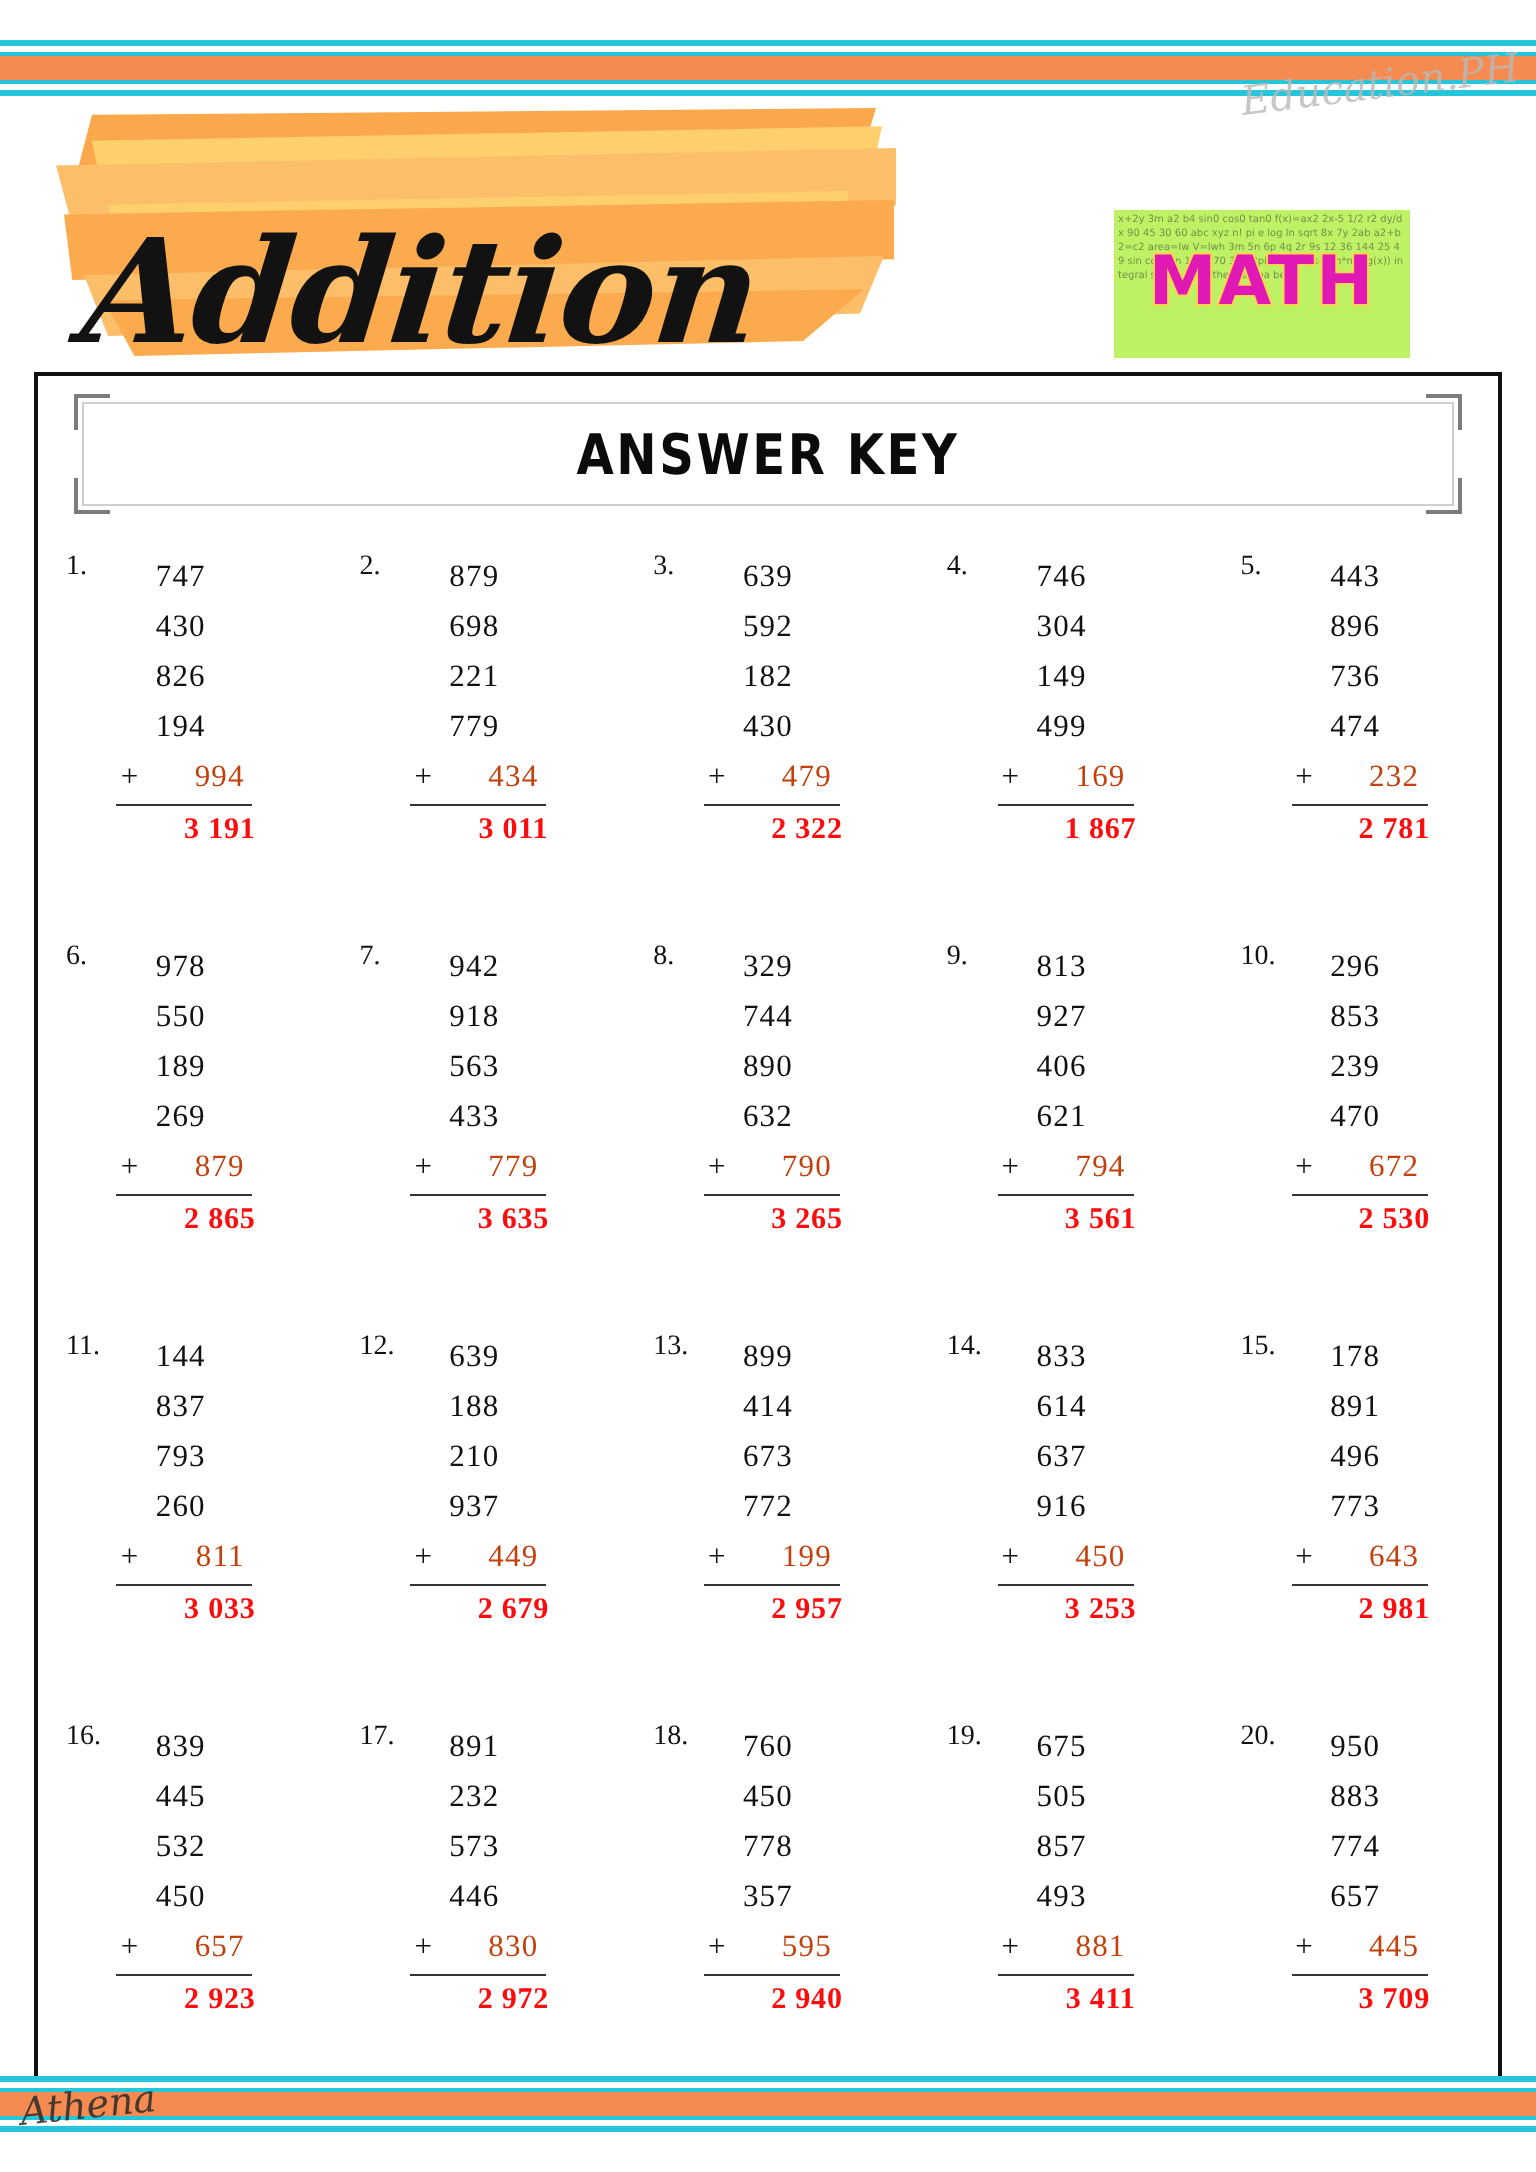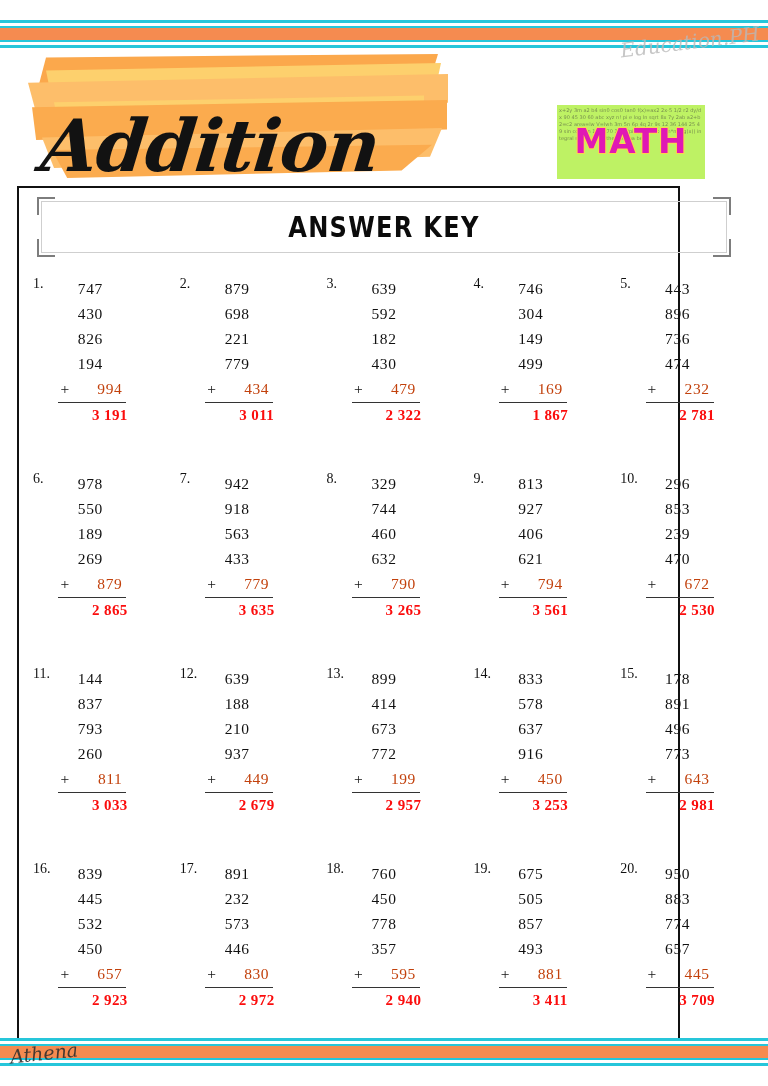--- a/index.html
+++ b/index.html
@@ -90,21 +90,21 @@
     position:absolute;left:10px;top:1042px;
     font-family:"DejaVu Serif", serif;font-style:italic;
     font-size:19px;color:#2b2b2b;opacity:.85;
     transform:rotate(-6deg);white-space:nowrap;
     z-index:6;
   }
 
   
   .sheet{
     position:absolute;left:17px;top:186px;
-    width:663px;height:854px;
+    width:734px;height:854px;
     border:2px solid #111111;
     background:#ffffff;
     box-sizing:border-box;
   }
 
   
   .keybox{
     position:absolute;left:22px;top:13px;
     width:686px;height:52px;
     border:1px solid #cfcfcf;
@@ -315,21 +315,21 @@
             <span class="num">779</span>
           </div>
           <div class="answer">3 635</div>
         </div>
       </div>
       <div class="prob">
         <span class="idx">8.</span>
         <div class="stack">
           <div class="row">329</div>
           <div class="row">744</div>
-          <div class="row">460</div>
+          <div class="row">890</div>
           <div class="row">632</div>
           <div class="addline">
             <span class="plus">+</span>
             <span class="num">790</span>
           </div>
           <div class="answer">3 265</div>
         </div>
       </div>
       <div class="prob">
         <span class="idx">9.</span>
@@ -398,21 +398,21 @@
             <span class="plus">+</span>
             <span class="num">199</span>
           </div>
           <div class="answer">2 957</div>
         </div>
       </div>
       <div class="prob">
         <span class="idx">14.</span>
         <div class="stack">
           <div class="row">833</div>
-          <div class="row">578</div>
+          <div class="row">614</div>
           <div class="row">637</div>
           <div class="row">916</div>
           <div class="addline">
             <span class="plus">+</span>
             <span class="num">450</span>
           </div>
           <div class="answer">3 253</div>
         </div>
       </div>
       <div class="prob">

